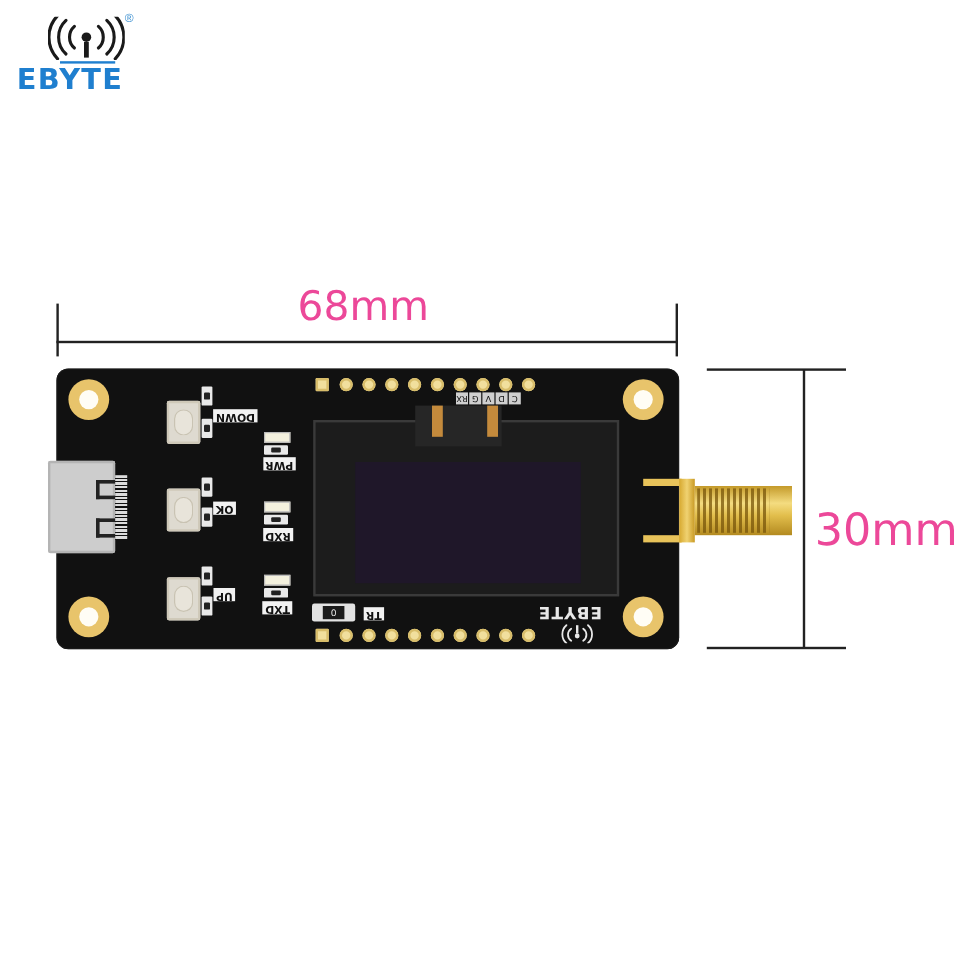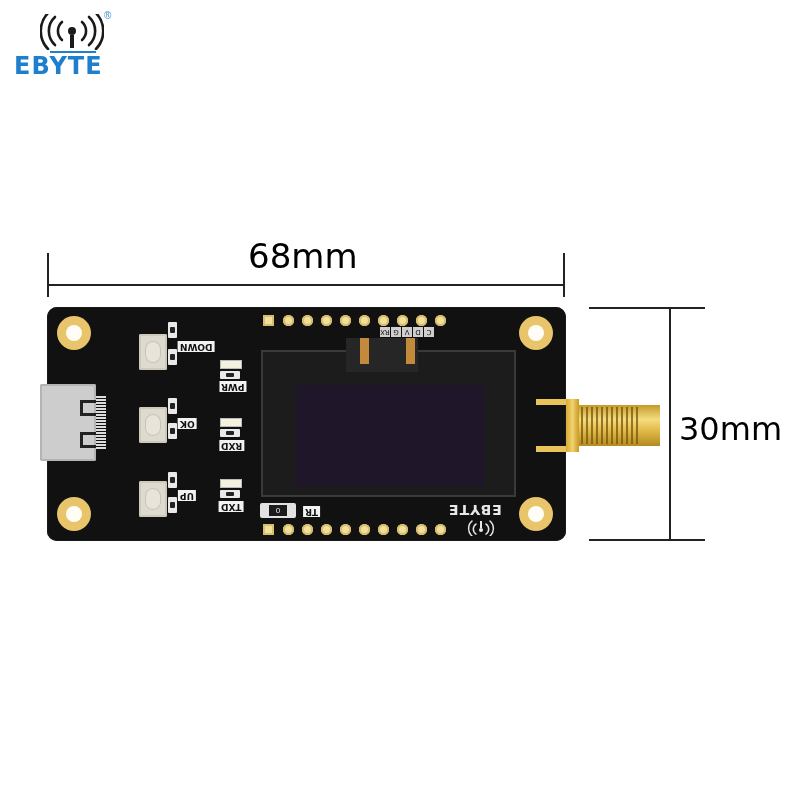--- a/index.html
+++ b/index.html
@@ -8,21 +8,21 @@
 
   
   #brand { left:12px; top:8px; width:120px; height:70px; }
   #brand .waves { left:28px; top:6px; width:64px; height:36px; }
   #brand .reg { left:92px; top:2px; font-size:10px; color:#3a8fd0; }
   #brand .word { left:2px; top:44px; font-size:24px; font-weight:bold; color:#1f7fcf; letter-spacing:1px; font-family:"DejaVu Sans", sans-serif; }
   #brand .uline { left:38px; top:43px; width:46px; height:1.5px; background:#1f7fcf; }
 
   
   .dim-line { background:#222; }
-  .dim-label { color:#000000; font-family:"DejaVu Sans", sans-serif;text-align:center; }
+  .dim-label { color:#ec4899; font-family:"DejaVu Sans", sans-serif;text-align:center; }
 
   
   #board { left:47px; top:307px; width:519px; height:234px; background:#111111; border-radius:10px; box-shadow: inset 0 0 0 1px #1a1a1a; }
   .mhole { width:34px; height:34px; border-radius:50%; background:#e8c46b; }
   .mhole::after { content:""; position:absolute; left:9px; top:9px; width:16px; height:16px; border-radius:50%; background:#fffdf5; }
 
   .pad { width:11px; height:11px; border-radius:50%; background:#f1df9d; box-shadow: inset 0 0 0 2px #d8bd6a; }
   .pad.sq { border-radius:1px; }
 
   
@@ -91,21 +91,21 @@
 </div>
 
 <div class="abs dim-line" style="left:47px;top:253px;width:2px;height:44px;"></div>
 <div class="abs dim-line" style="left:563px;top:253px;width:2px;height:44px;"></div>
 <div class="abs dim-line" style="left:47px;top:284px;width:518px;height:2px;"></div>
 <div class="abs dim-label" style="left:248px;top:236px;font-size:34px;">68mm</div>
 
 <div class="abs dim-line" style="left:589px;top:307px;width:116px;height:2px;"></div>
 <div class="abs dim-line" style="left:589px;top:539px;width:116px;height:2px;"></div>
 <div class="abs dim-line" style="left:669px;top:308px;width:2px;height:232px;"></div>
-<div class="abs dim-label" style="left:679px;top:410px;font-size:32px;">30mm</div>
+<div class="abs dim-label" style="left:679px;top:420px;font-size:37px;">30mm</div>
 
 <div id="sma-pin-top" class="abs"></div>
 <div id="sma-pin-bot" class="abs"></div>
 
 <div id="board" class="abs"></div>
 
 <div class="abs" style="left:536px;top:399px;width:32px;height:6px;background:#e8c35a;"></div>
 <div class="abs" style="left:536px;top:446px;width:32px;height:6px;background:#e8c35a;"></div>
 <div id="sma-flange" class="abs"></div>
 <div id="sma-body" class="abs"></div>

